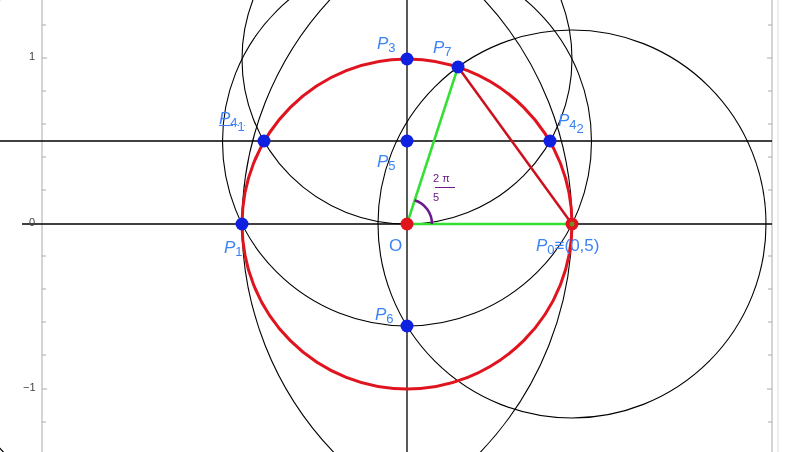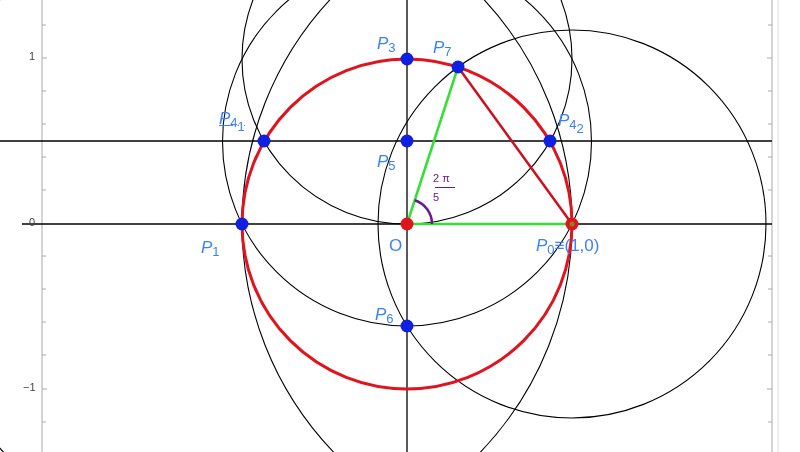--- a/index.html
+++ b/index.html
@@ -86,23 +86,23 @@
 
   <div class="tick" style="left:29px;top:50px;">1</div>
   <div class="tick" style="left:29px;top:216px;">0</div>
   <div class="tick" style="left:23px;top:381px;">−1</div>
 
   <div class="lbl" style="left:377px;top:34px;"><i>P</i><sub>3</sub></div>
   <div class="lbl" style="left:433px;top:38px;text-align:center;"><i>P</i><sub>7</sub></div>
   <div class="lbl" style="left:219px;top:109px;text-decoration:underline;"><i>P</i><sub>4</sub><sub style="vertical-align:-7px;">1</sub></div>
   <div class="lbl" style="left:558px;top:111px;"><i>P</i><sub>4</sub><sub style="vertical-align:-7px;">2</sub></div>
   <div class="lbl" style="left:377px;top:109px;margin-top:43px;"><i>P</i><sub>5</sub></div>
-  <div class="lbl" style="left:201px;top:238px;"><i>P</i><sub>1</sub></div>
+  <div class="lbl" style="left:224px;top:238px;"><i>P</i><sub>1</sub></div>
   <div class="lbl" style="left:389px;top:236px;">O</div>
-  <div class="lbl" style="left:536px;top:236px;"><i>P</i><sub>0</sub><span>≡(1,0)</span></div>
+  <div class="lbl" style="left:536px;top:236px;"><i>P</i><sub>0</sub><span>≡(0,5)</span></div>
   <div class="lbl" style="left:375px;top:305px;"><i>P</i><sub>6</sub></div>
 
   <div class="angle" style="left:433px;top:172px;">
     <div>2 π</div>
     <div class="bar"></div>
     <div>5</div>
   </div>
 </div>
 
 </body></html>

